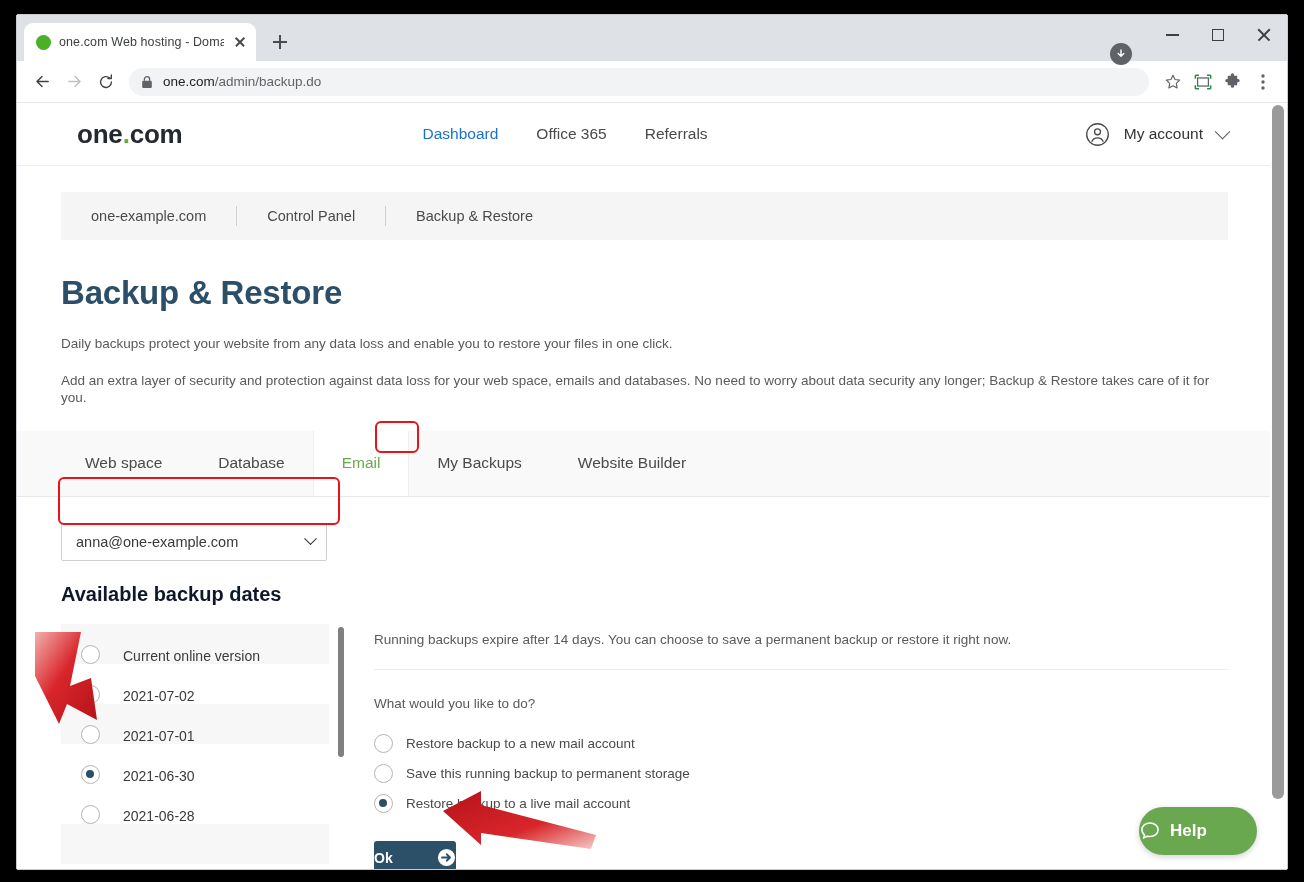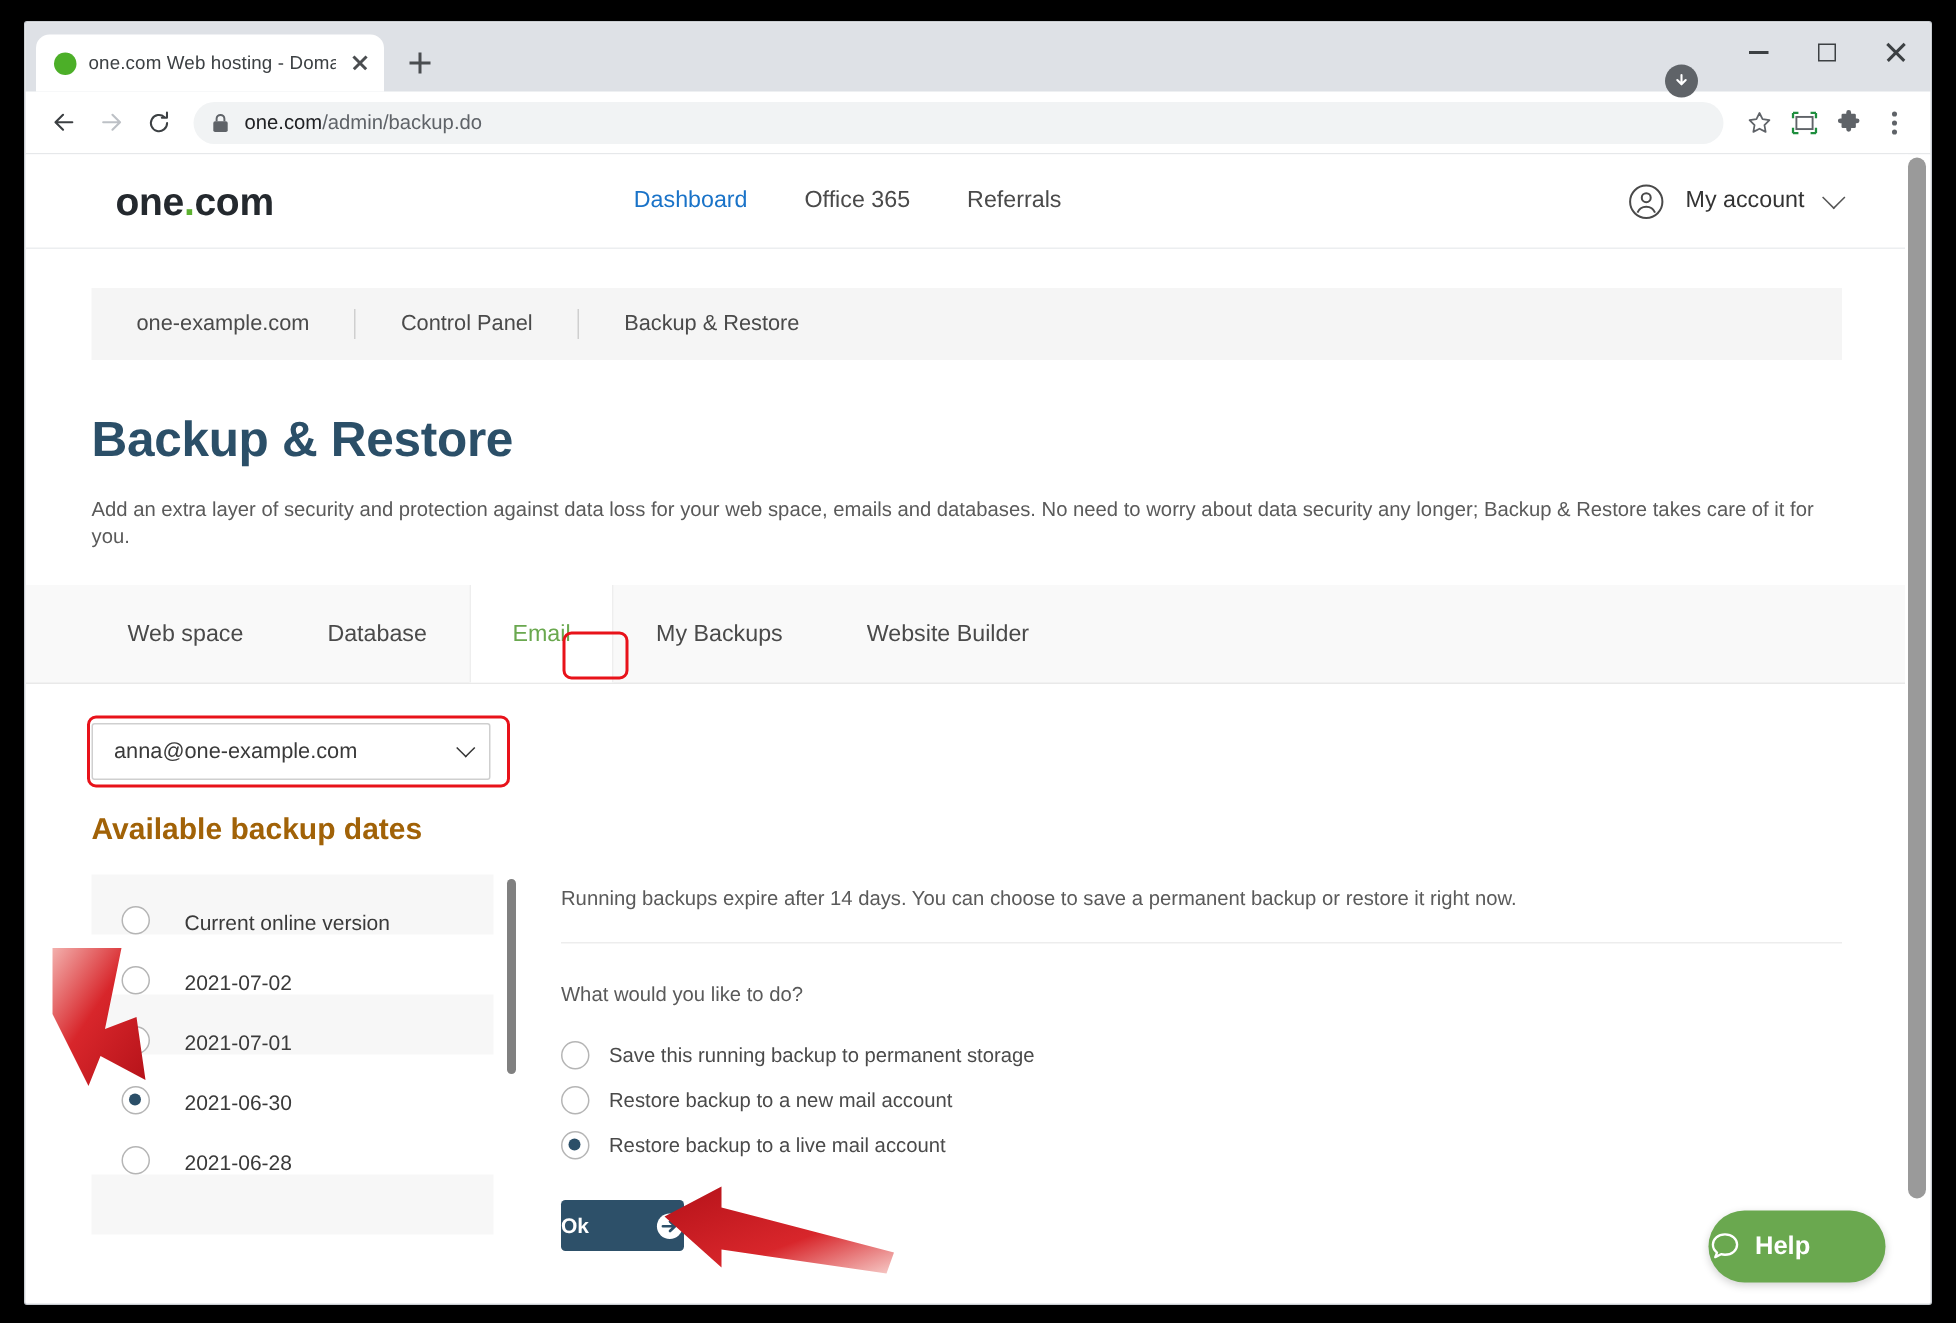--- a/index.html
+++ b/index.html
@@ -325,21 +325,21 @@
   .selchev {
     width: 9px; height: 9px;
     border-right: 1.8px solid #333;
     border-bottom: 1.8px solid #333;
     transform: rotate(45deg) translate(-2px,-2px);
   }
 
   .h2 {
     font-size: 20px;
     font-weight: 700;
-    color: #a16207;
+    color: #0f172a;
     margin: 22px 0 0 0;
   }
 
   
   .cols {
     display: flex;
     padding: 0 44px;
     margin-top: 18px;
     gap: 0;
   }
@@ -564,20 +564,21 @@
           <a>one-example.com</a>
           <span class="sep"></span>
           <a>Control Panel</a>
           <span class="sep"></span>
           <a>Backup &amp; Restore</a>
         </div>
       </div>
 
       <div class="content">
         <h1 class="h1">Backup &amp; Restore</h1>
+        <p class="lede">Daily backups protect your website from any data loss and enable you to restore your files in one click.</p>
         <p class="lede lede2">Add an extra layer of security and protection against data loss for your web space, emails and databases. No need to worry about data security any longer; Backup &amp; Restore takes care of it for you.</p>
       </div>
 
       <div class="tabbar">
         <div class="ptab">Web space</div>
         <div class="ptab">Database</div>
         <div class="ptab active">Email</div>
         <div class="ptab">My Backups</div>
         <div class="ptab">Website Builder</div>
       </div>
@@ -625,25 +626,25 @@
         </div>
 
         <div class="rightcol">
           <div class="rc-note">Running backups expire after 14 days. You can choose to save a permanent backup or restore it right now.</div>
           <div class="rc-rule"></div>
           <div class="rc-q">What would you like to do?</div>
 
           <div class="optlist">
             <div class="opt">
               <span class="radio"></span>
-              <span class="label">Save this running backup to permanent storage</span>
+              <span class="label">Restore backup to a new mail account</span>
             </div>
             <div class="opt">
               <span class="radio"></span>
-              <span class="label">Restore backup to a new mail account</span>
+              <span class="label">Save this running backup to permanent storage</span>
             </div>
             <div class="opt">
               <span class="radio checked"></span>
               <span class="label">Restore backup to a live mail account</span>
             </div>
           </div>
 
           <div class="okbtn">
             <span class="txt">Ok</span>
             <svg width="19" height="19" viewBox="0 0 20 20">

